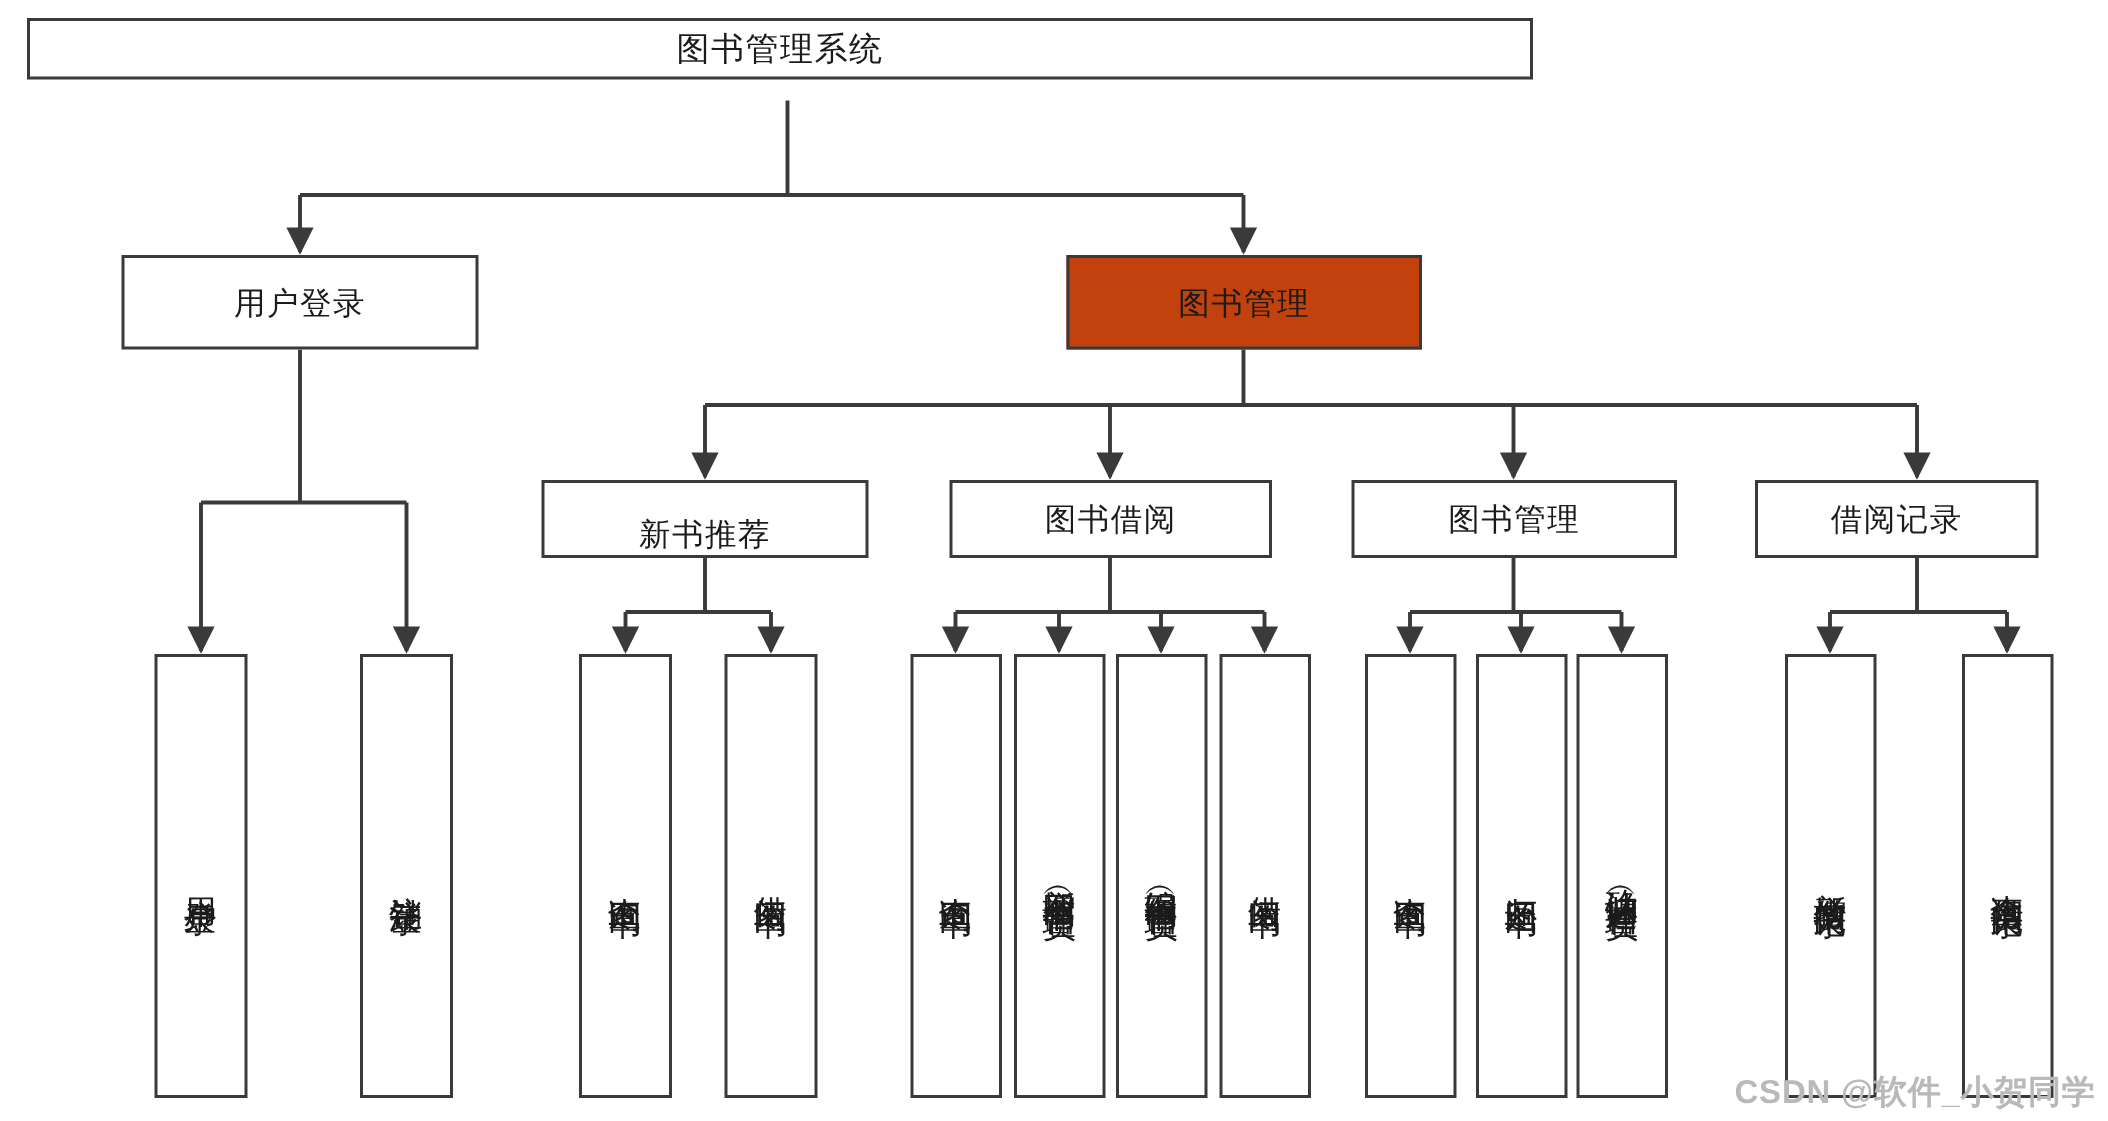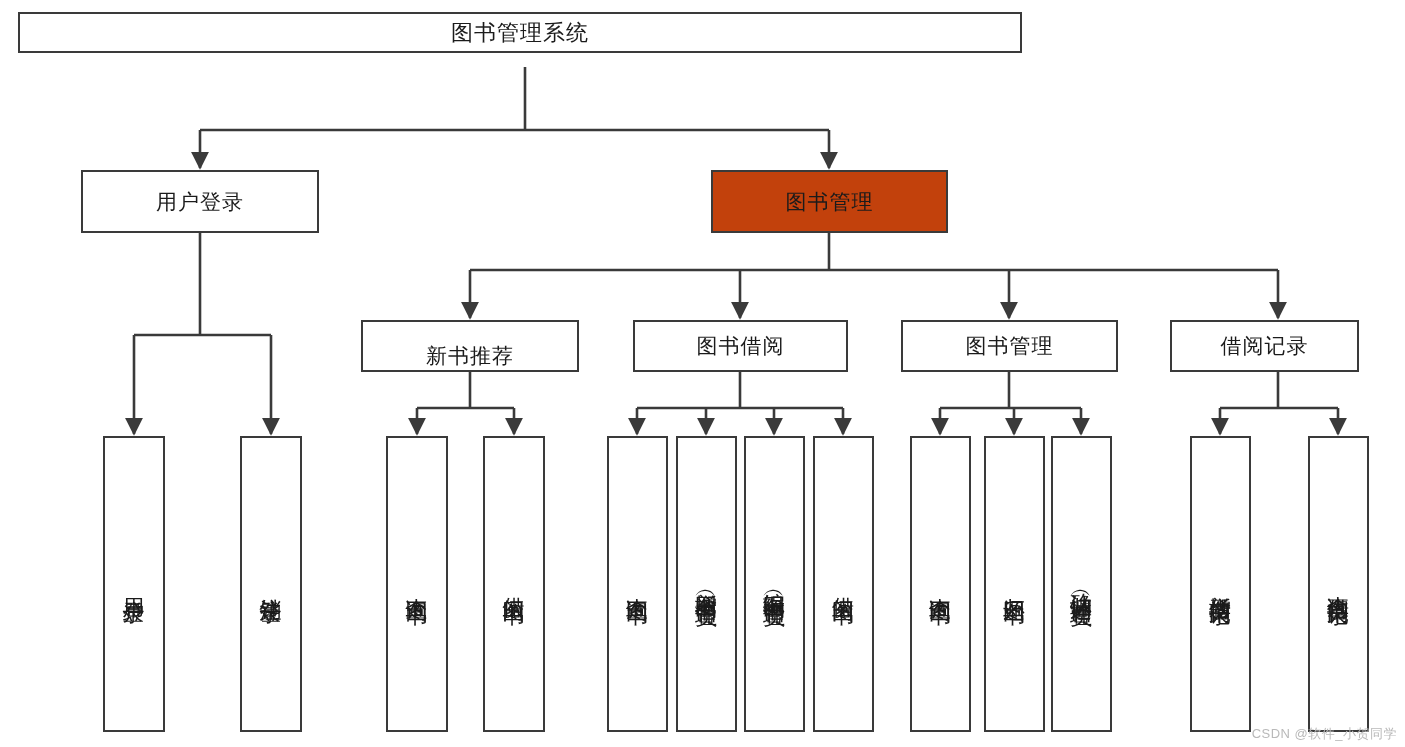--- a/index.html
+++ b/index.html
@@ -52,24 +52,25 @@
     text-orientation: upright;
     white-space: nowrap;
   }
   .node.root {
     font-size: 22px;
   }
   .watermark {
     position: absolute;
     right: 8px;
     bottom: 4px;
-    font-size: 13px;
+    font-size: 22px;
     color: #b9b9b9;
     letter-spacing: 0.5px;
     white-space: nowrap;
+    font-weight: bold;
   }
 </style>
 </head>
 <body>
 
 <div id="canvas" style="background: rgb(255, 255, 255);">
 
   <svg id="wires" viewBox="0 0 1405 747" xmlns="http://www.w3.org/2000/svg">
     <defs>
       <marker id="arrow" viewBox="0 0 10 10" refX="9" refY="5" markerWidth="7" markerHeight="7" orient="auto-start-reverse">

